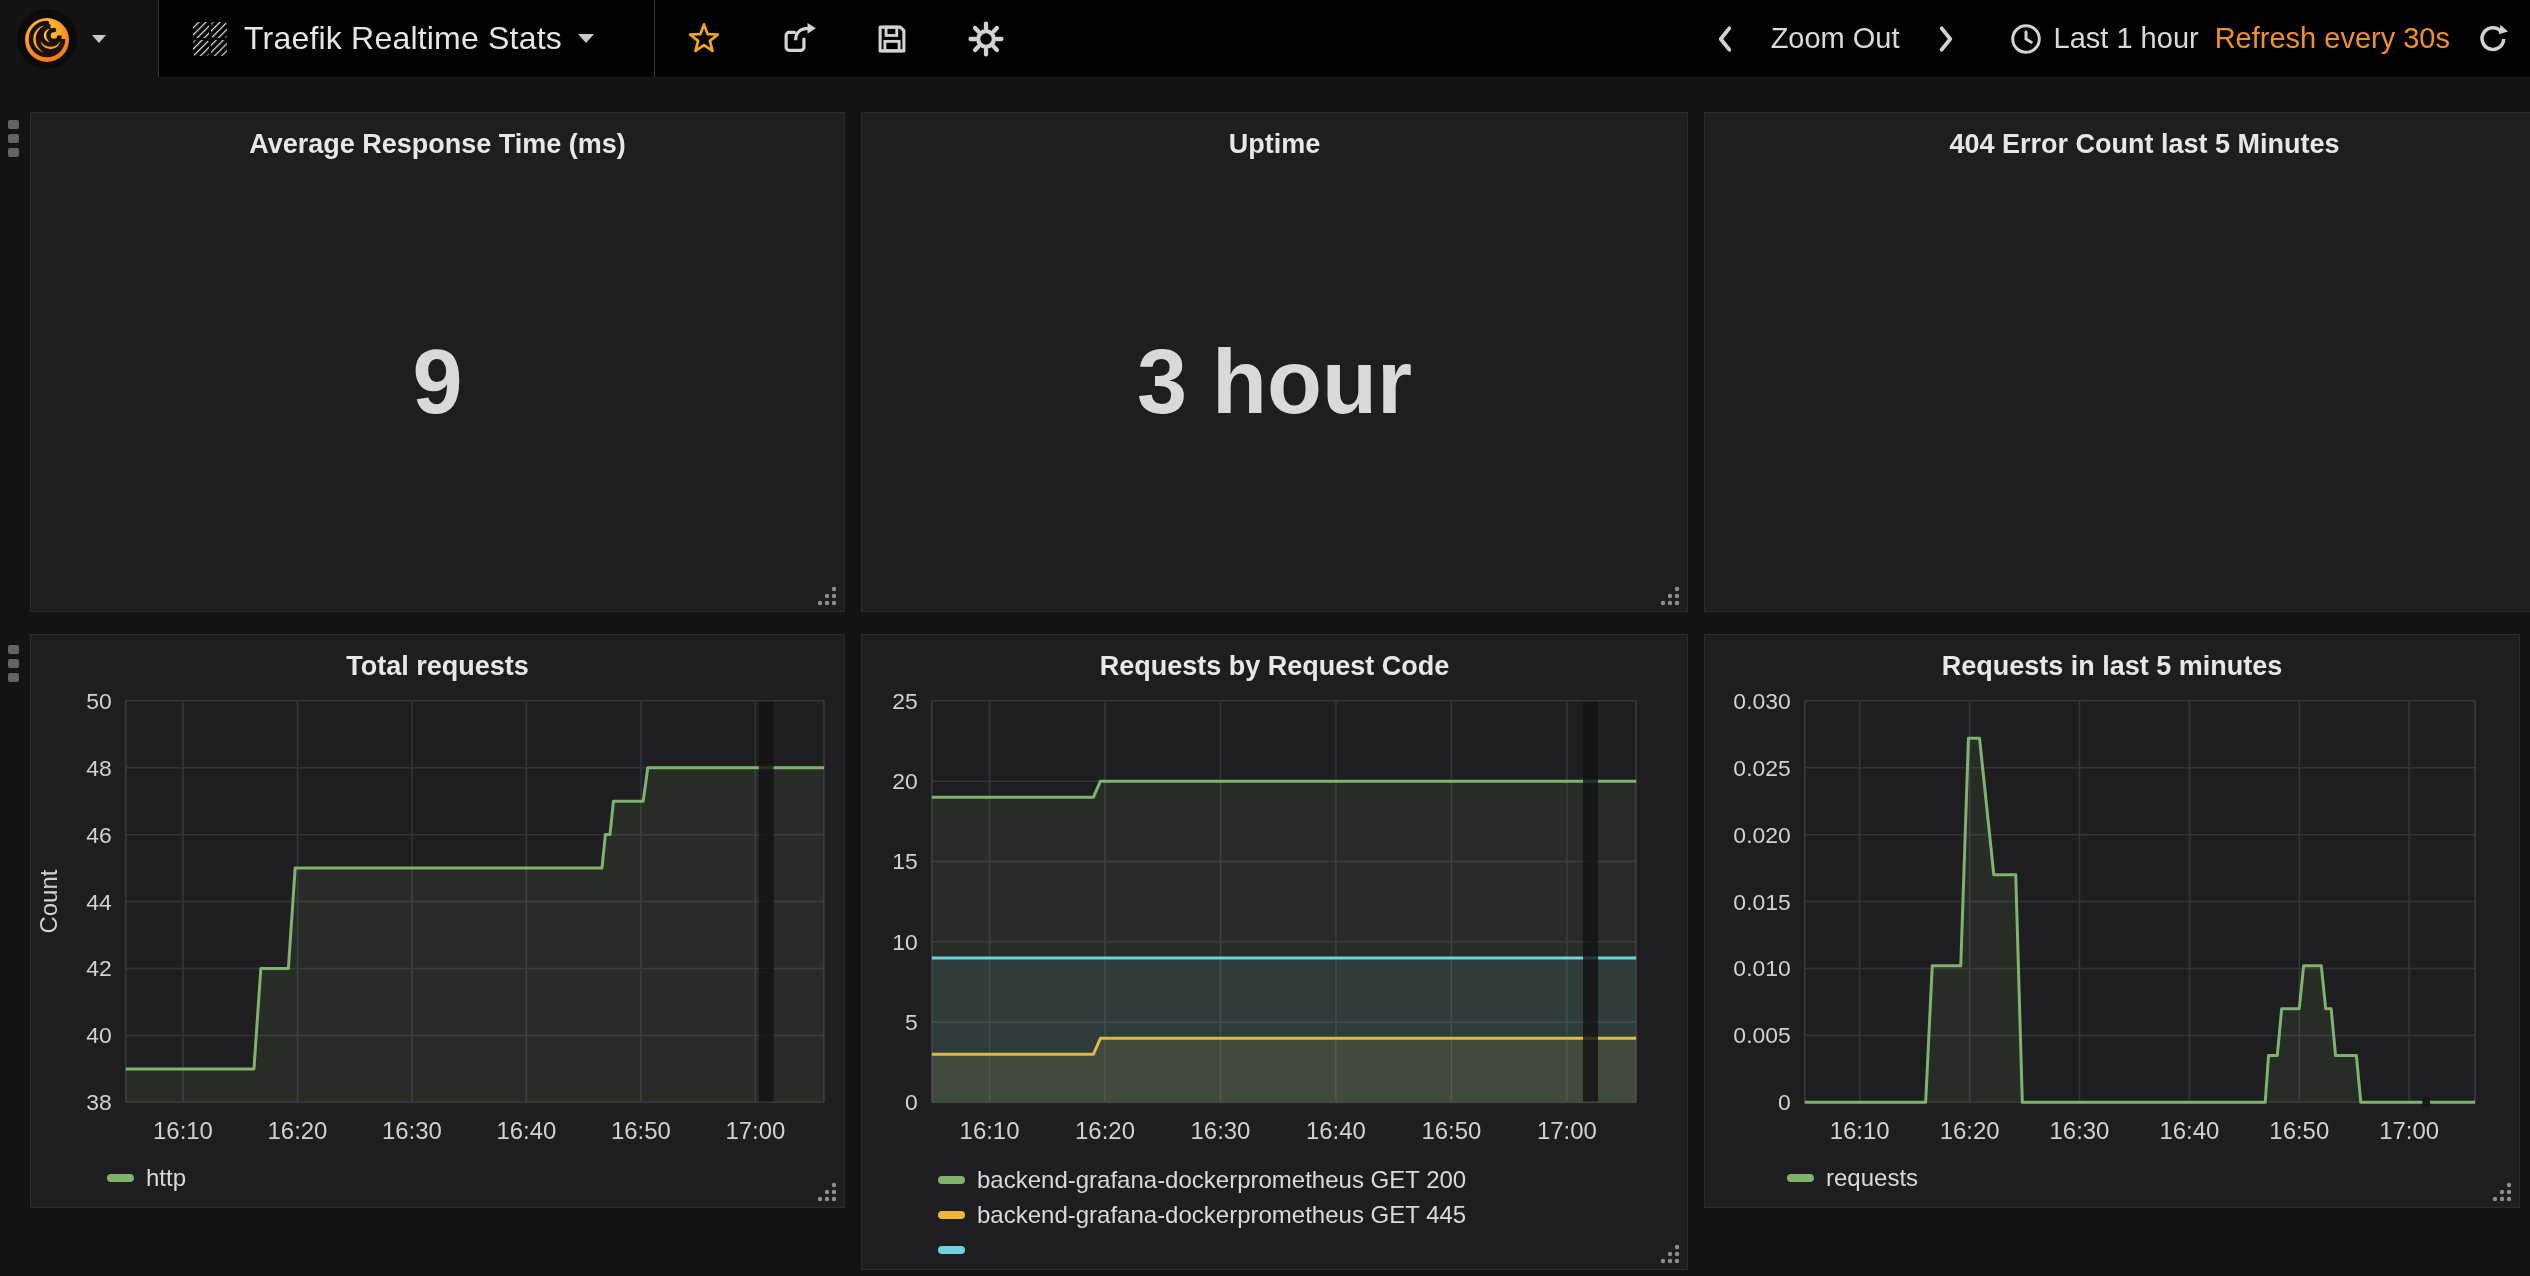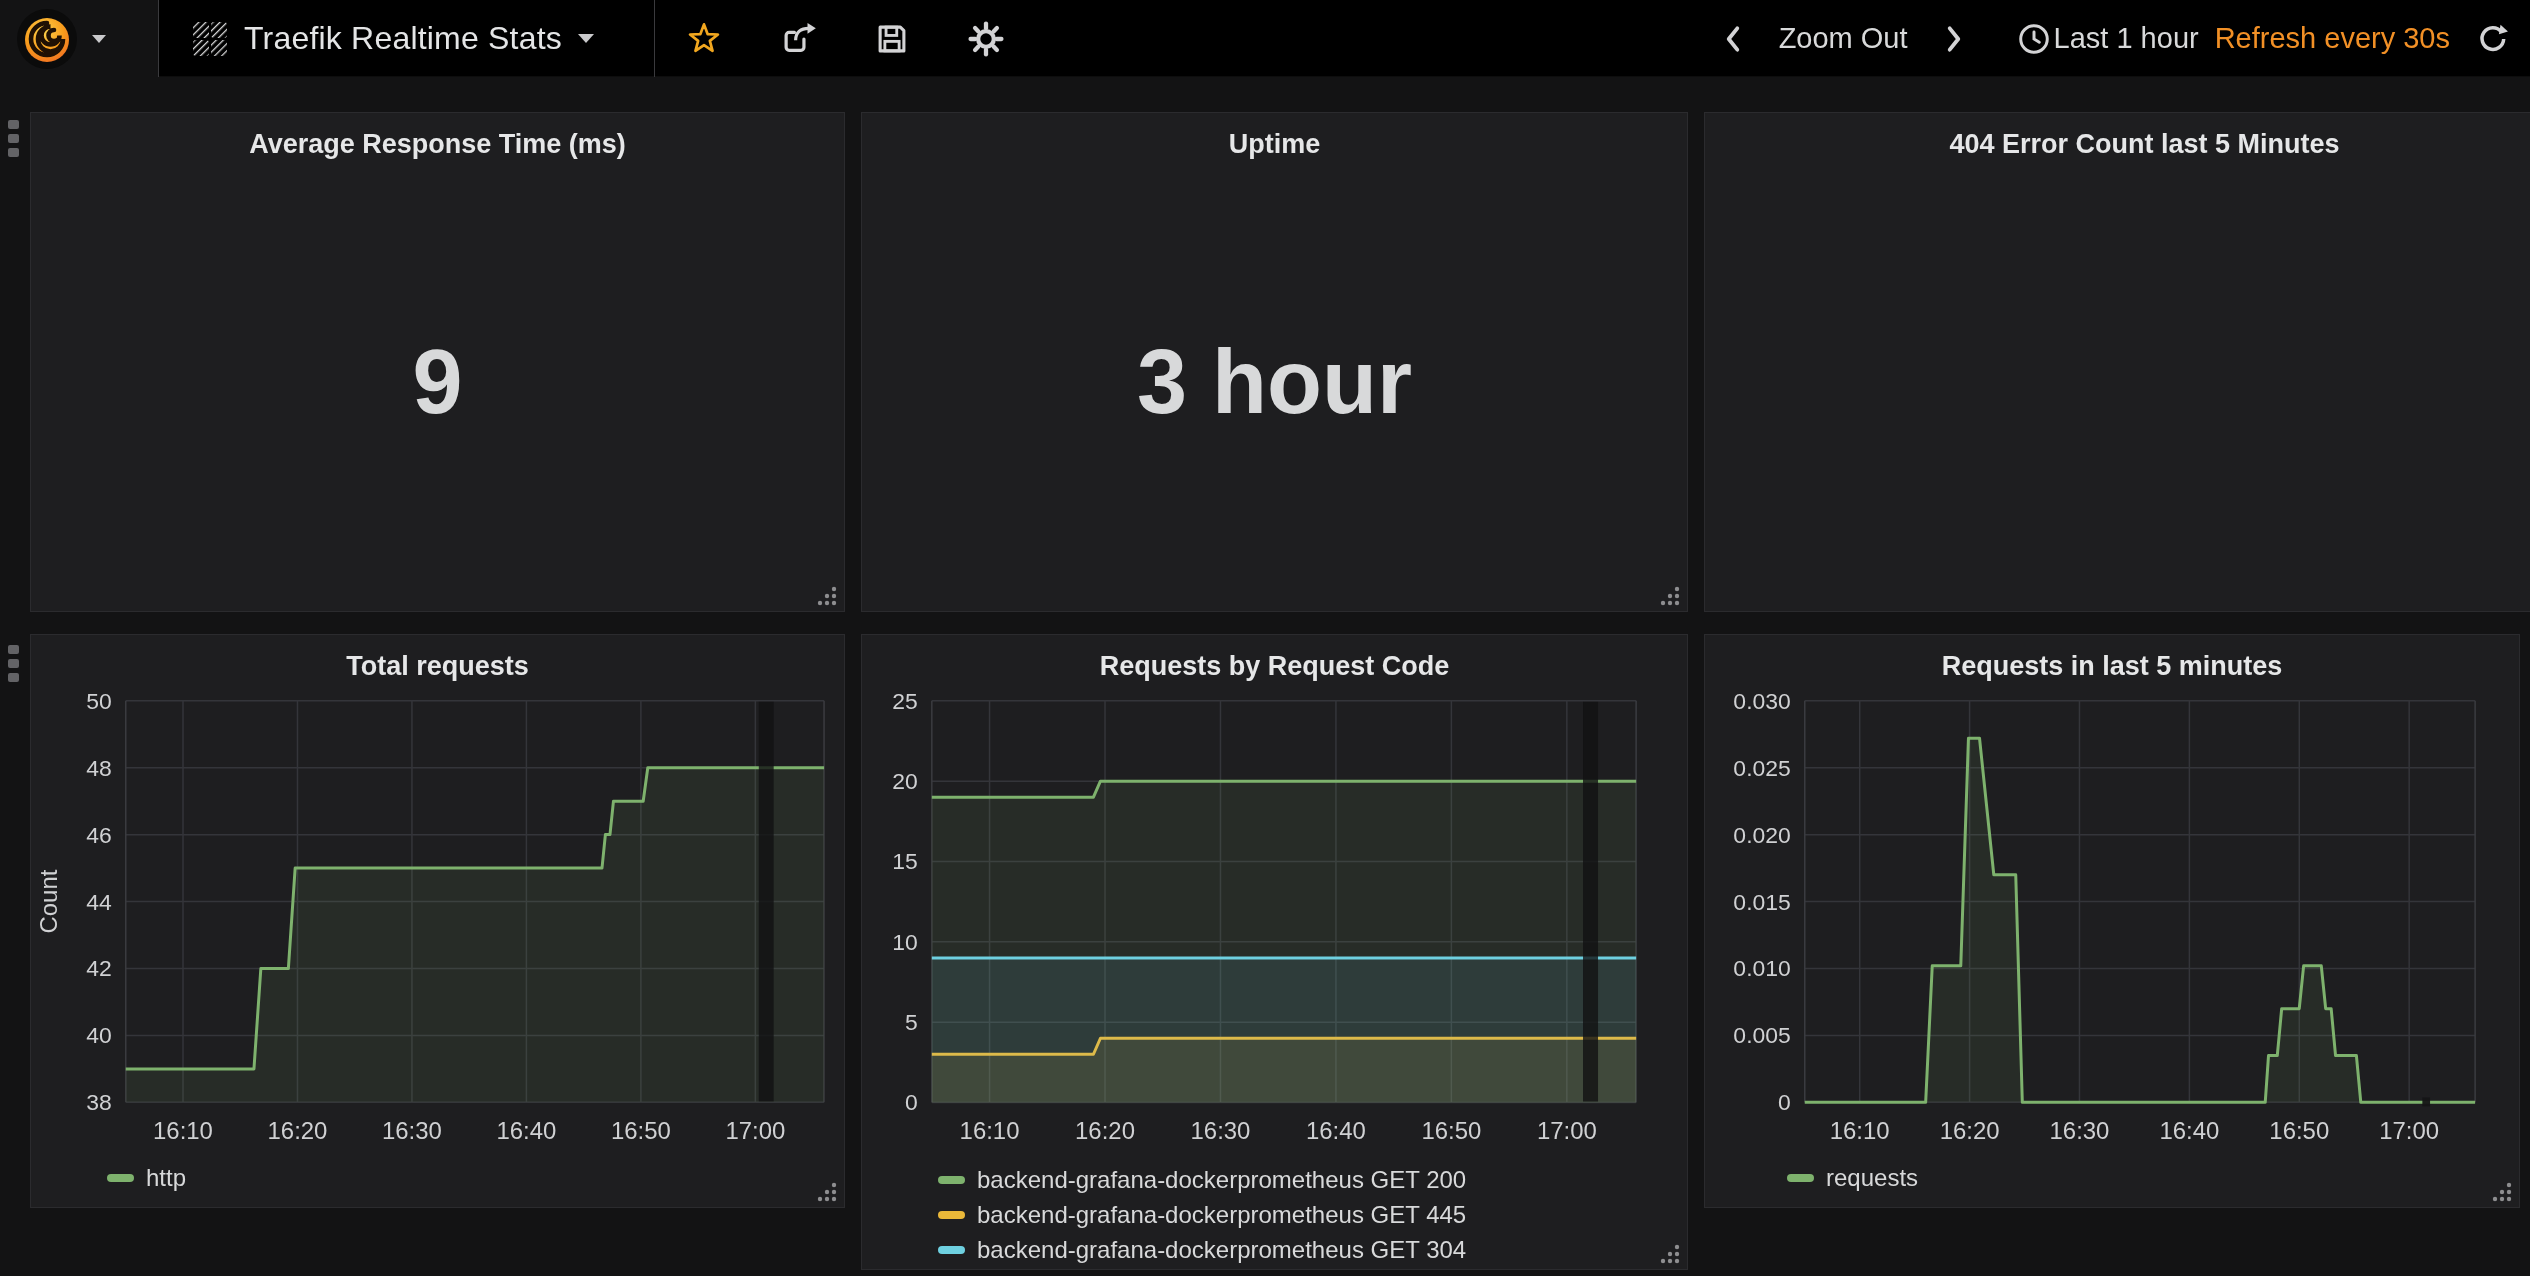--- a/index.html
+++ b/index.html
@@ -139,21 +139,21 @@
       <svg width="22" height="32" viewBox="0 0 20 30">
         <polyline points="6,5 14,15 6,25" fill="none" stroke="#d3d3d5" stroke-width="3.6" stroke-linecap="round" stroke-linejoin="round"></polyline>
       </svg>
     </span>
     <span class="icon-btn tc-gap" style="margin-left:40px">
       <svg width="34" height="34" viewBox="0 0 32 32">
         <circle cx="16" cy="16" r="12.5" fill="none" stroke="#d3d3d5" stroke-width="2.8"></circle>
         <path d="M16 9.5 V16 L21 19" fill="none" stroke="#d3d3d5" stroke-width="2.8" stroke-linecap="round"></path>
       </svg>
     </span>
-    <span class="tc-text" style="">Last 1 hour</span>
+    <span class="tc-text" style="margin-left:8px">Last 1 hour</span>
     <span class="tc-text tc-refresh">Refresh every 30s</span>
     <span class="icon-btn" style="margin-left:22px">
       <svg width="34" height="34" viewBox="0 0 32 32">
         <path d="M24.8 9.2 A 10.2 10.2 0 1 0 27 16" fill="none" stroke="#d3d3d5" stroke-width="3.3"></path>
         <polygon points="24,2.5 31,9 22.5,11.5" fill="#d3d3d5"></polygon>
       </svg>
     </span>
   </div>
 </div>
 
@@ -307,21 +307,20 @@
       <div class="legend-item">
         <span class="legend-swatch" style="background: rgb(126, 178, 109);"></span>
         <span class="legend-label">backend-grafana-dockerprometheus GET 200</span>
       </div>
       <div class="legend-item">
         <span class="legend-swatch" style="background: rgb(234, 184, 57);"></span>
         <span class="legend-label">backend-grafana-dockerprometheus GET 445</span>
       </div>
       <div class="legend-item">
         <span class="legend-swatch" style="background: rgb(110, 208, 224);"></span>
-        <span class="legend-label">backend-grafana-dockerprometheus GET 304</span>
       </div>
     </div>
   <svg class="resize-handle" viewBox="0 0 22 22">
     <g fill="#8e8e90">
         <circle cx="17" cy="4" r="2.2"></circle>
         <circle cx="10" cy="11" r="2.2"></circle>
         <circle cx="17" cy="11" r="2.2"></circle>
         <circle cx="3" cy="18" r="2.2"></circle>
         <circle cx="10" cy="18" r="2.2"></circle>
         <circle cx="17" cy="18" r="2.2"></circle>

